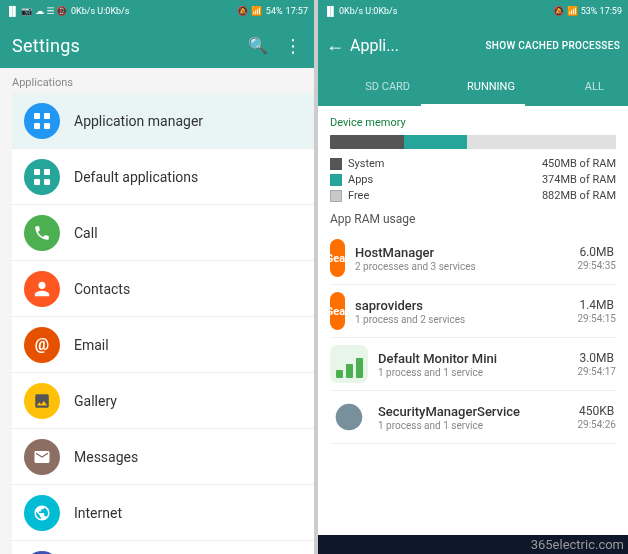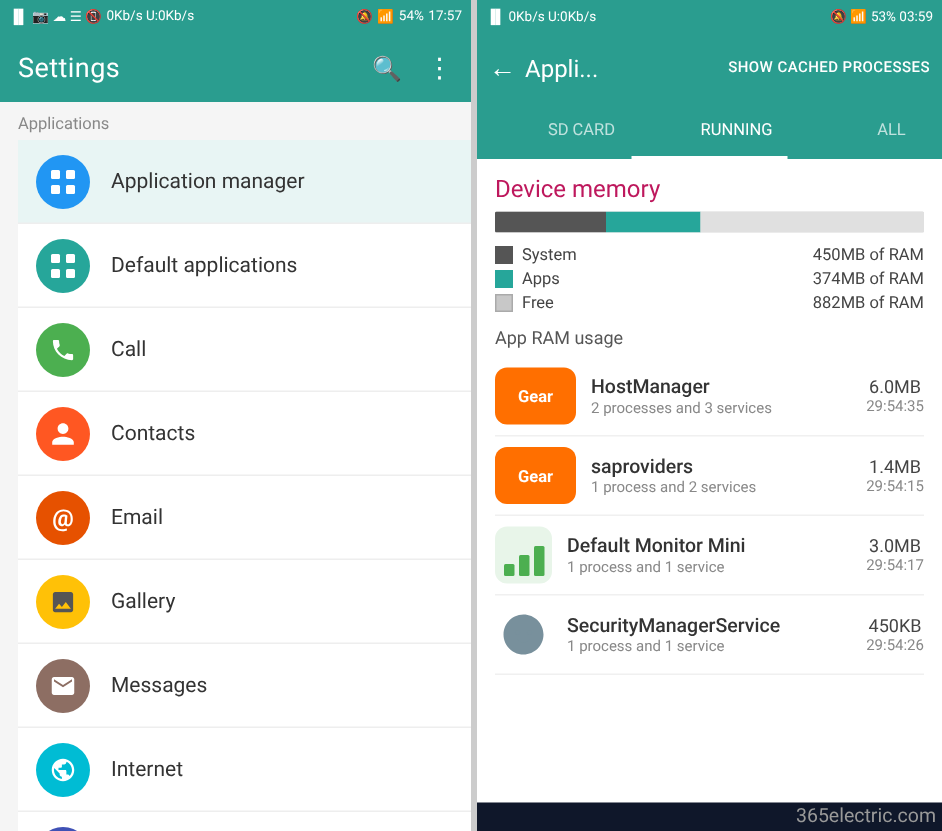--- a/index.html
+++ b/index.html
@@ -203,22 +203,22 @@
     }
 
     .right-content {
       flex: 1;
       background: white;
       overflow-y: auto;
       padding: 10px 12px;
     }
 
     .section-title {
-      font-size: 16px;
-      color: #be185d;
+      font-size: 11px;
+      color: #15803d;
       margin-bottom: 6px;
     }
 
     
     .memory-bar-container {
       height: 14px;
       background: #e0e0e0;
       border-radius: 1px;
       display: flex;
       margin-bottom: 8px;
@@ -260,21 +260,21 @@
     }
 
     .app-item {
       display: flex;
       align-items: center;
       padding: 7px 0;
       border-bottom: 1px solid #f0f0f0;
     }
 
     .app-icon-circle {
-      width: 54px;
+      width: 15px;
       height: 38px;
       border-radius: 50%;
       display: flex;
       align-items: center;
       justify-content: center;
       margin-right: 10px;
       flex-shrink: 0;
       font-size: 14px;
       font-weight: bold;
       background: #FF6F00;
@@ -467,21 +467,21 @@
 
   <div class="status-bar-right">
     <div class="left-icons">
       <span>▐▌</span>
       <span>0Kb/s  U:0Kb/s</span>
     </div>
     <div class="right-icons">
       <span>🔕</span>
       <span>📶</span>
       <span>53%</span>
-      <span>03:59</span>
+      <span>17:59</span>
     </div>
   </div>
 
   <div class="toolbar-right">
     <span class="back-arrow">←</span>
     <span class="appli-title">Appli...</span>
     <span class="show-cached">SHOW CACHED PROCESSES</span>
   </div>
 
   <div class="tabs-row">

